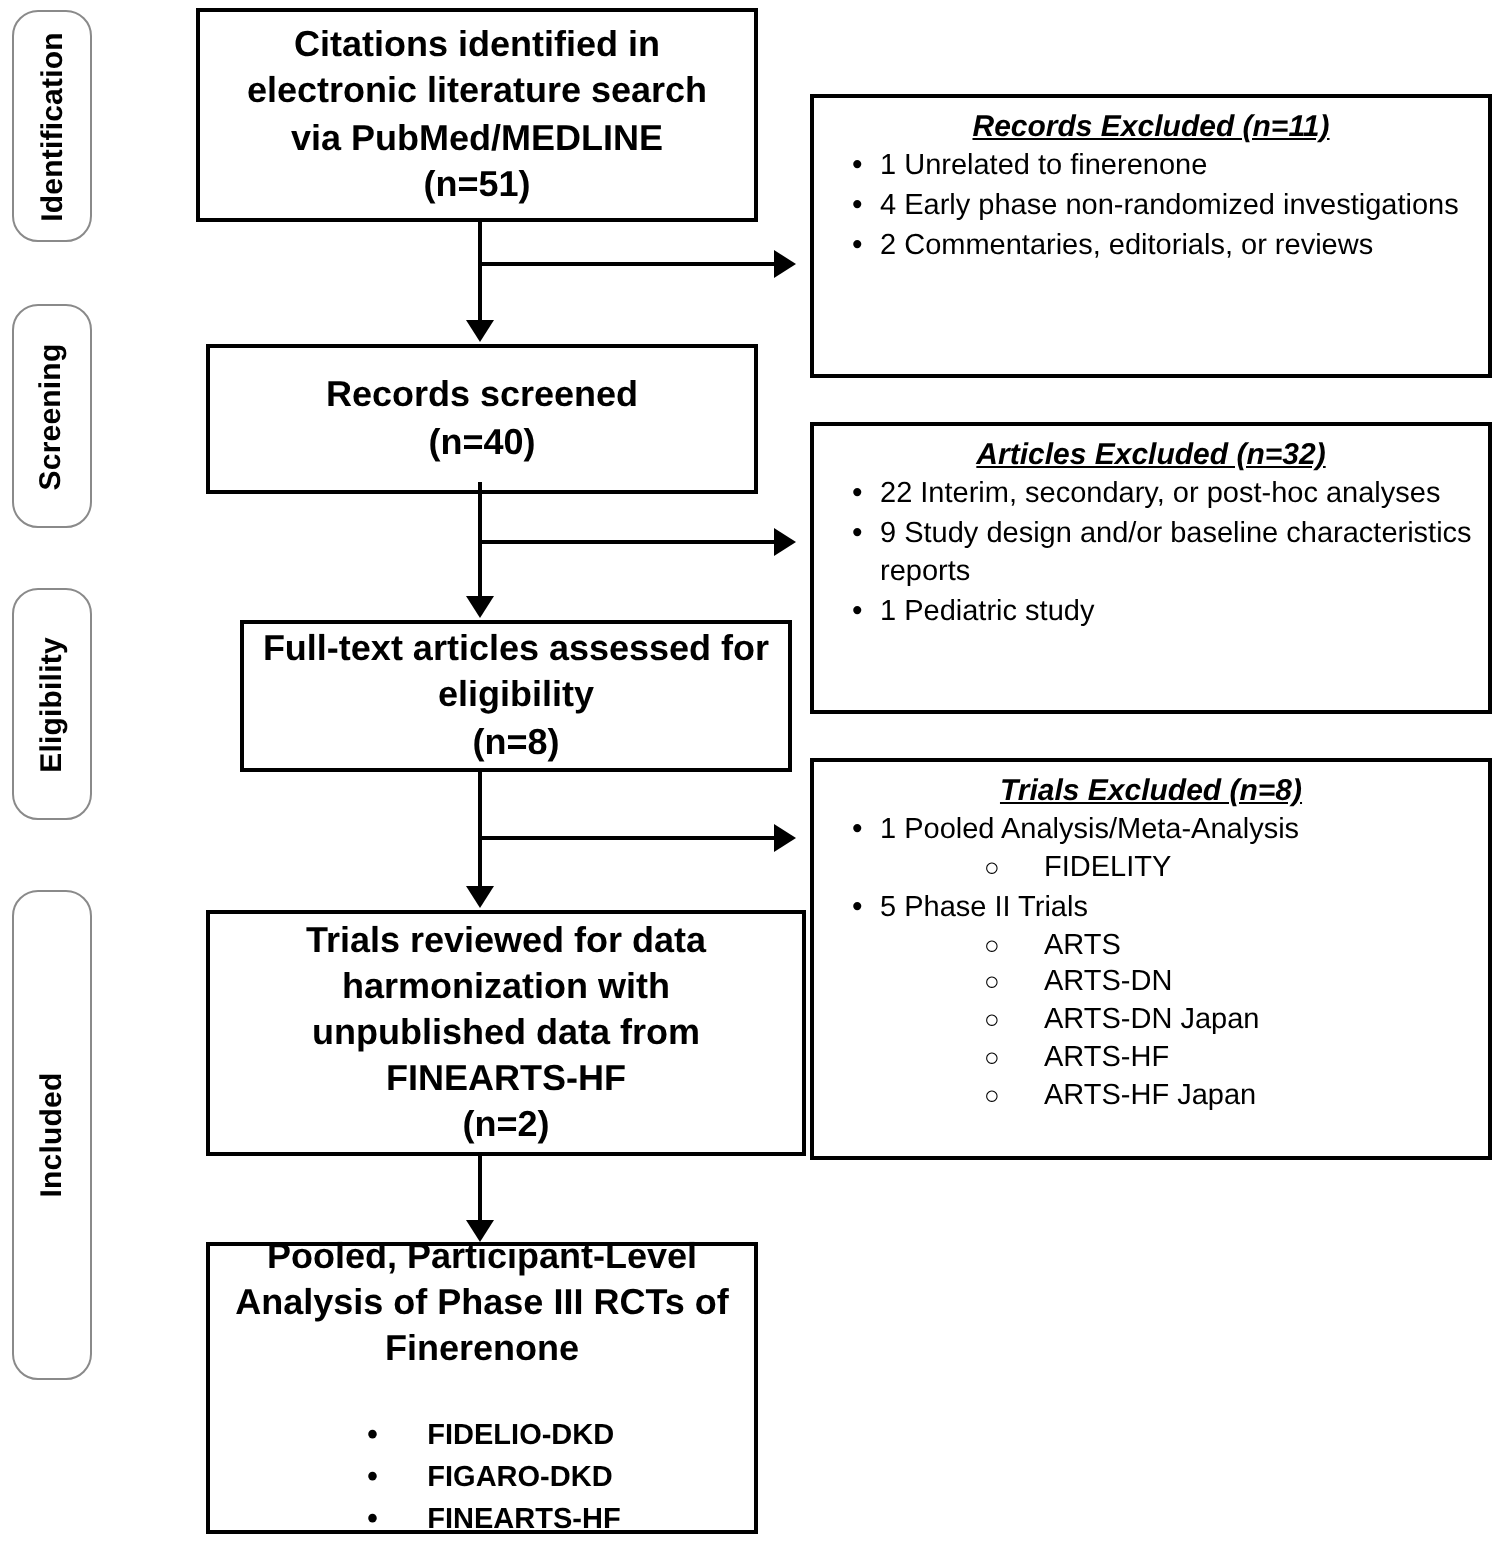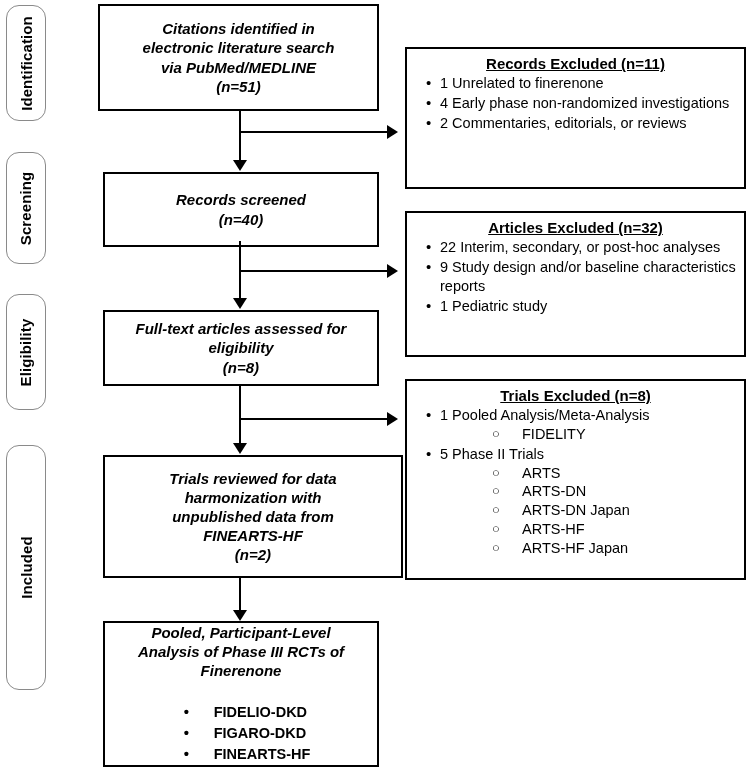--- a/index.html
+++ b/index.html
@@ -43,41 +43,41 @@
     background: #ffffff;
     display: flex;
     flex-direction: column;
     align-items: center;
     justify-content: center;
     text-align: center;
     color: #000000;
   }
   .flow-box .title {
     font-weight: bold;
-    font-size: 15px;
+    font-size: 18px;
     line-height: 1.28;
     padding: 0 6px;
-    font-style: italic;
   }
   .flow-box .title .ln { display: block; }
 
   
   .excl-box {
     position: absolute;
     border: 2px solid #000000;
     background: #ffffff;
     color: #000000;
     padding: 6px 8px 6px 8px;
   }
   .excl-box .heading {
     font-weight: bold;
     font-size: 15px;
     text-align: center;
     text-decoration: underline;
     margin-bottom: 2px;
+    font-style: italic;
   }
   .excl-list {
     list-style: none;
     margin: 0;
     padding: 0 0 0 10px;
   }
   .excl-list > li {
     position: relative;
     padding-left: 15px;
     font-size: 14.5px;
@@ -187,21 +187,21 @@
     </div>
   </div>
 
   <div class="flow-box" style="left:103px; top:172px; width:276px; height:75px;">
     <div class="title">
       <span class="ln">Records screened</span>
       <span class="ln">(n=40)</span>
     </div>
   </div>
 
-  <div class="flow-box" style="left:103px; top:310px; width:276px; height:76px;">
+  <div class="flow-box" style="left:120px; top:310px; width:276px; height:76px;">
     <div class="title">
       <span class="ln">Full-text articles assessed for</span>
       <span class="ln">eligibility</span>
       <span class="ln">(n=8)</span>
     </div>
   </div>
 
   <div class="flow-box" style="left:103px; top:455px; width:300px; height:123px;">
     <div class="title">
       <span class="ln">Trials reviewed for data</span>

